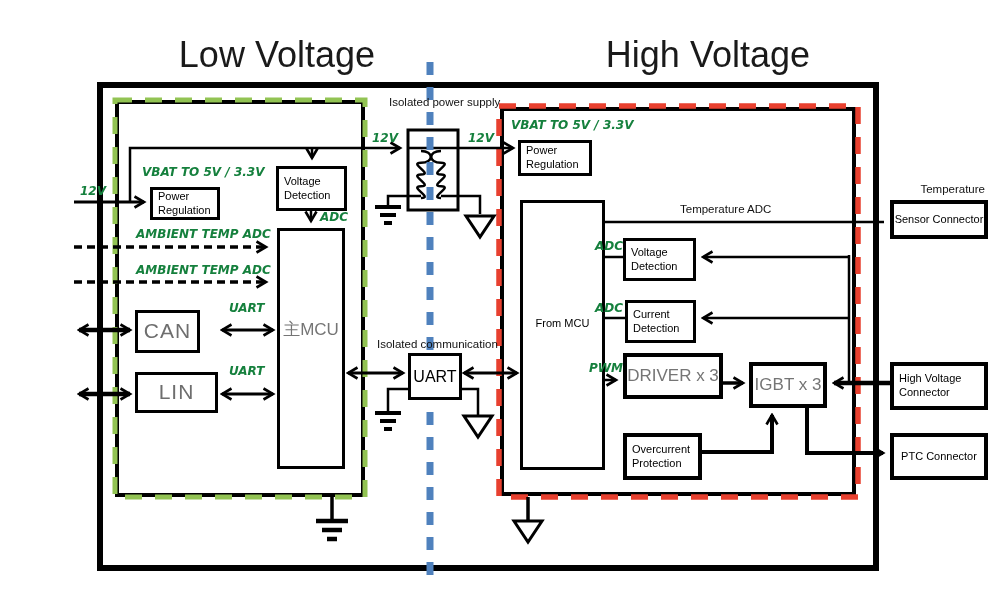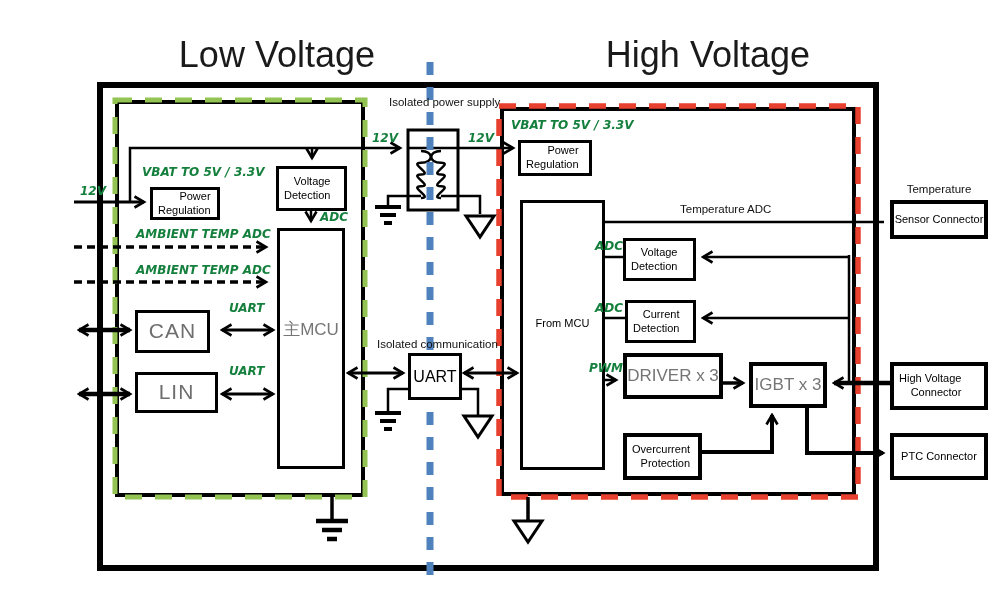--- a/index.html
+++ b/index.html
@@ -2,30 +2,30 @@
 <html><head>
 <meta charset="utf-8">
 <style>
   html,body{margin:0;padding:0;background:#fff;}
   #stage{position:relative;width:1000px;height:600px;background:#ffffff;overflow:hidden;
          font-family:"Liberation Sans",sans-serif;}
   #wires{position:absolute;left:0;top:0;}
   .box{position:absolute;box-sizing:border-box;background:#fff;border:3px solid #000;
        font:11px/1.25 "Liberation Sans",sans-serif;color:#000;
        display:flex;align-items:center;justify-content:center;
-       white-space:pre-line;text-align:right;}
+       white-space:pre-line;text-align:left;}
   .pad{justify-content:flex-start;padding-left:5px;}
   .b4{border-width:4px;}
   .grey{color:#757575;font-size:17px;}
   .canlin{color:#6e6e6e;font-size:21px;letter-spacing:1px;}
   .uartbox{font-size:16px;}
   .title{position:absolute;font:400 36px/1 "Liberation Sans",sans-serif;color:#1a1a1a;
          text-align:right;white-space:nowrap;}
   .lbl{position:absolute;font:11.5px/1.15 "Liberation Sans",sans-serif;color:#111;white-space:nowrap;}
-  .ctr{text-align:center;}
+  .ctr{text-align:right;}
   .hand{position:absolute;font:italic 700 12px/1 "DejaVu Sans",sans-serif;color:#15803d;white-space:nowrap;}
 </style>
 </head>
 <body>
 
 <div id="stage">
 
   <svg id="wires" width="1000" height="600" viewBox="0 0 1000 600">
     <defs>
       <marker id="ah" viewBox="0 0 14 14" refX="11.5" refY="7" markerWidth="14" markerHeight="14" orient="auto-start-reverse" markerUnits="userSpaceOnUse">
@@ -115,21 +115,21 @@
   </svg>
 
   <div class="title" style="left:130px;top:37px;width:245px">Low Voltage</div>
   <div class="title" style="left:565px;top:37px;width:245px">High Voltage</div>
 
   <div class="box pad" style="left:150px;top:187px;width:70px;height:33px">Power
 Regulation</div>
   <div class="box pad" style="left:276px;top:166px;width:71px;height:45px">Voltage
 Detection</div>
   <div class="box grey" style="left:277px;top:228px;width:68px;height:241px;padding-bottom:38px">主MCU</div>
-  <div class="box canlin" style="left:135px;top:310px;width:75px;height:43px">CAN</div>
+  <div class="box canlin" style="left:135px;top:310px;width:65px;height:43px">CAN</div>
   <div class="box canlin" style="left:135px;top:372px;width:83px;height:41px">LIN</div>
 
   <div class="box uartbox" style="left:408px;top:353px;width:54px;height:47px">UART</div>
 
   <div class="box pad" style="left:518px;top:140px;width:74px;height:36px">Power
 Regulation</div>
   <div class="box" style="left:520px;top:200px;width:85px;height:270px;padding-bottom:22px">From MCU</div>
   <div class="box pad" style="left:623px;top:238px;width:73px;height:43px">Voltage
 Detection</div>
   <div class="box pad" style="left:625px;top:300px;width:71px;height:43px">Current

